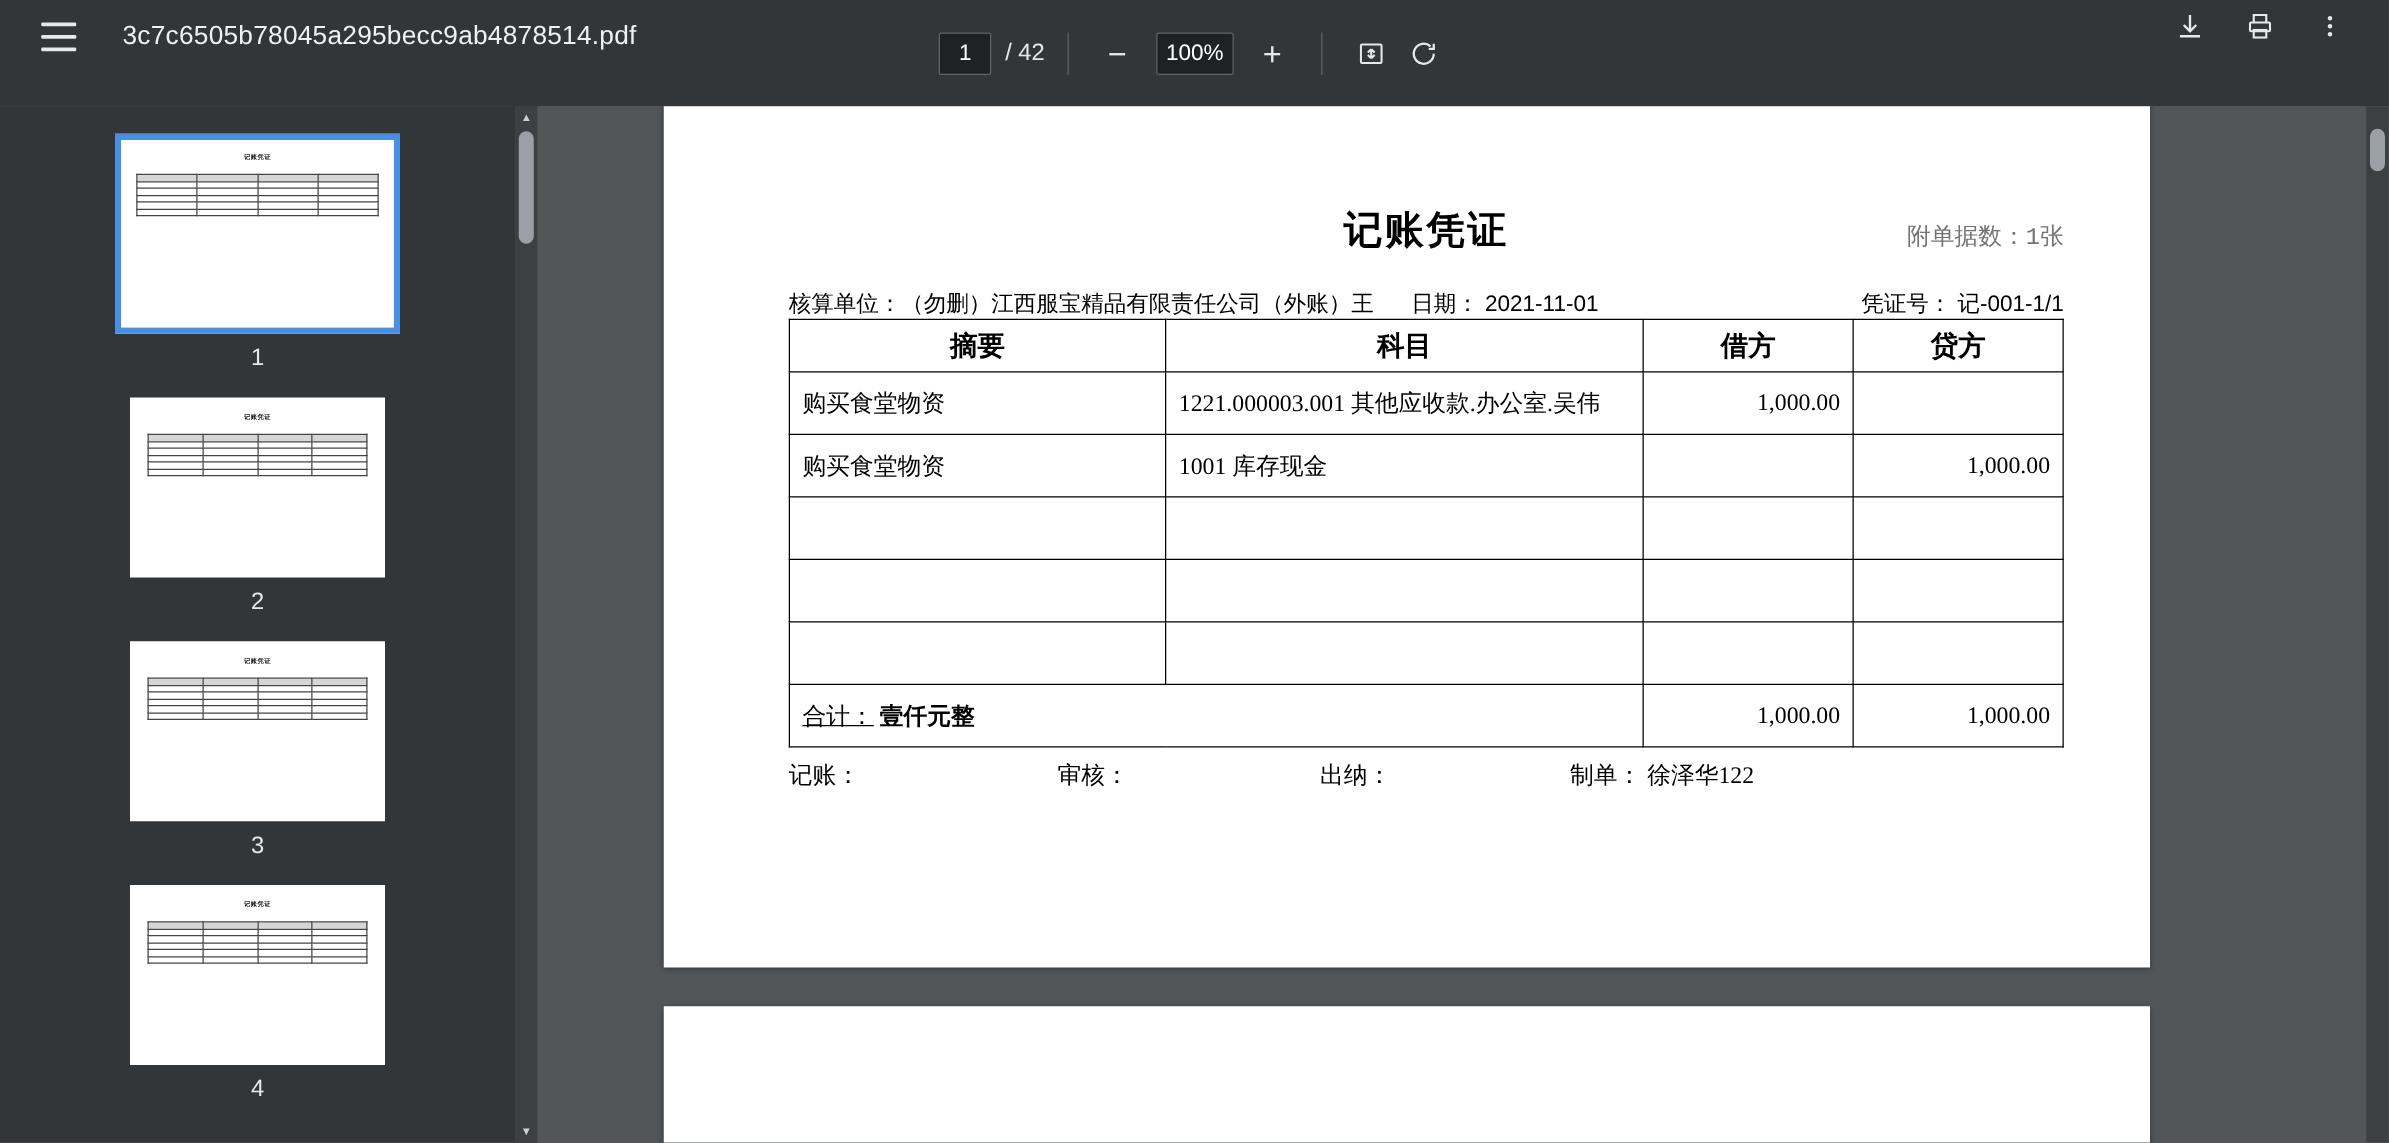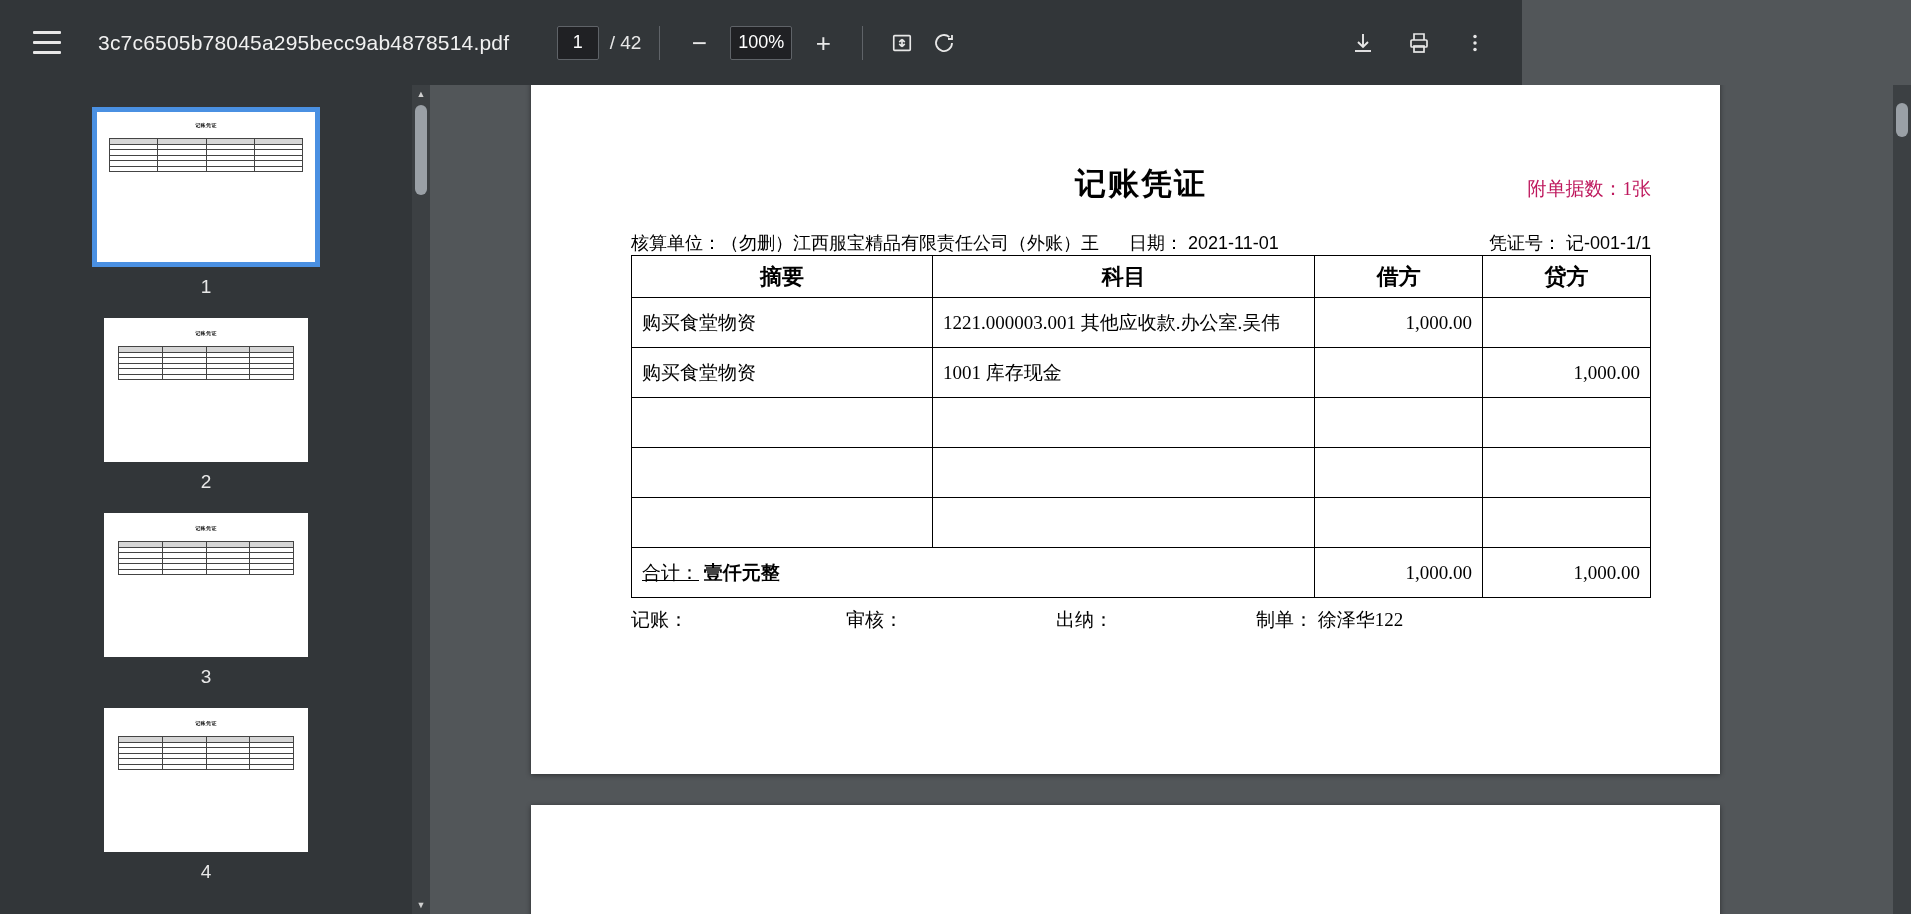--- a/index.html
+++ b/index.html
@@ -6,23 +6,23 @@
   html, body {
     width: 1911px; height: 914px;
     overflow: hidden;
     font-family: "Liberation Sans", sans-serif;
     background: #525659;
   }
 
   
   .toolbar {
     position: absolute; top: 0; left: 0;
-    width: 1522px; height: 85px;
+    width: 1911px; height: 85px;
     background: #323639;
-    display: flex; align-items: center;
+    display: flex; align-items: flex-start;
     color: #f1f1f1;
   }
   .tb-left { display: flex; align-items: center; flex: 0 0 auto; }
   .hamburger {
     width: 58px; height: 58px; margin-left: 18px;
     display: flex; flex-direction: column; justify-content: center; align-items: center;
     gap: 7px; cursor: pointer; border-radius: 50%;
   }
   .hamburger span { display: block; width: 28px; height: 3px; background: #e8e8e8; border-radius: 1px; }
   .doc-title {
@@ -118,22 +118,22 @@
   .page-sheet {
     position: absolute; background: #fff;
     box-shadow: 0 1px 5px rgba(0,0,0,.45);
   }
   .page1 { left: 101px; top: -12px; width: 1189px; height: 701px; }
   .page2 { left: 101px; top: 720px; width: 1189px; height: 701px; }
 
   .voucher { position: absolute; left: 100px; top: 90px; width: 1020px; }
   .v-title { text-align: center; font-size: 31px; font-weight: bold; color: #000;
              font-family: "Liberation Serif", serif; letter-spacing: 2px; }
-  .v-attach { position: absolute; right: 0; top: 13px; font-size: 19px; color: #be185d;
-              font-family: Liberation Serif, serif; }
+  .v-attach { position: absolute; right: 0; top: 13px; font-size: 19px; color: #737373;
+              font-family: Liberation Mono, monospace; }
   .v-meta { display: flex; justify-content: space-between; align-items: flex-end;
             margin-top: 26px; font-size: 18px; color: #000; font-family: Liberation Sans, sans-serif; }
   .v-meta .unit { white-space: nowrap; }
   .v-meta .date { margin-left: 30px; white-space: nowrap; }
   .v-meta .vno { white-space: nowrap; }
 
   table.voucher-table {
     width: 100%; border-collapse: collapse; 
     font-family: "Liberation Serif", serif;
   }

